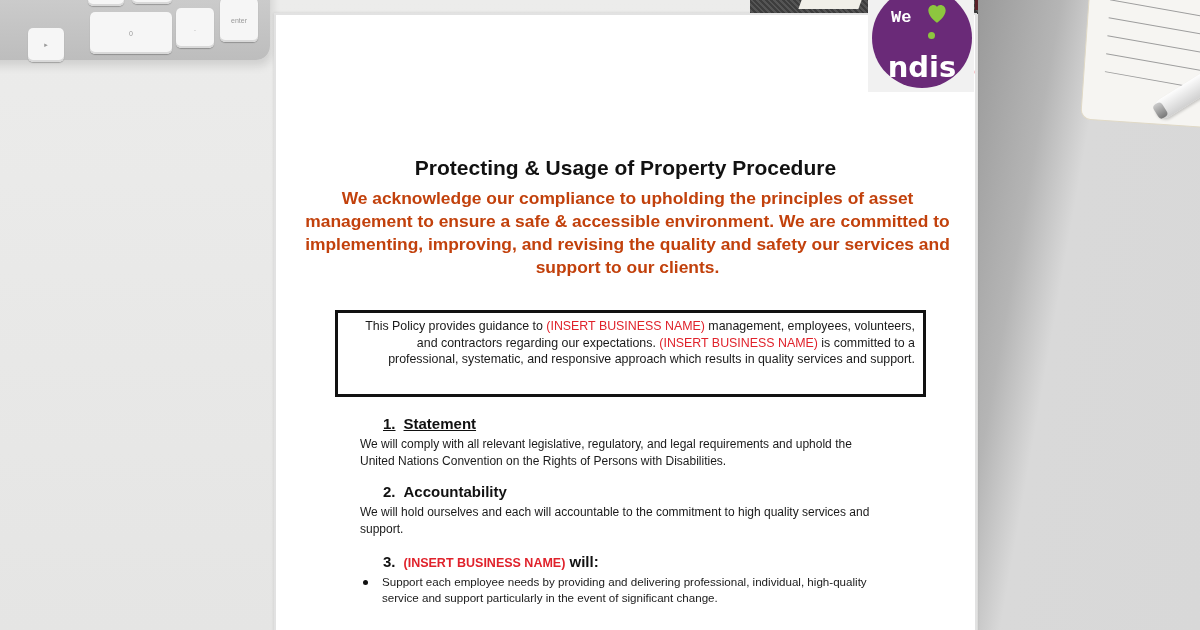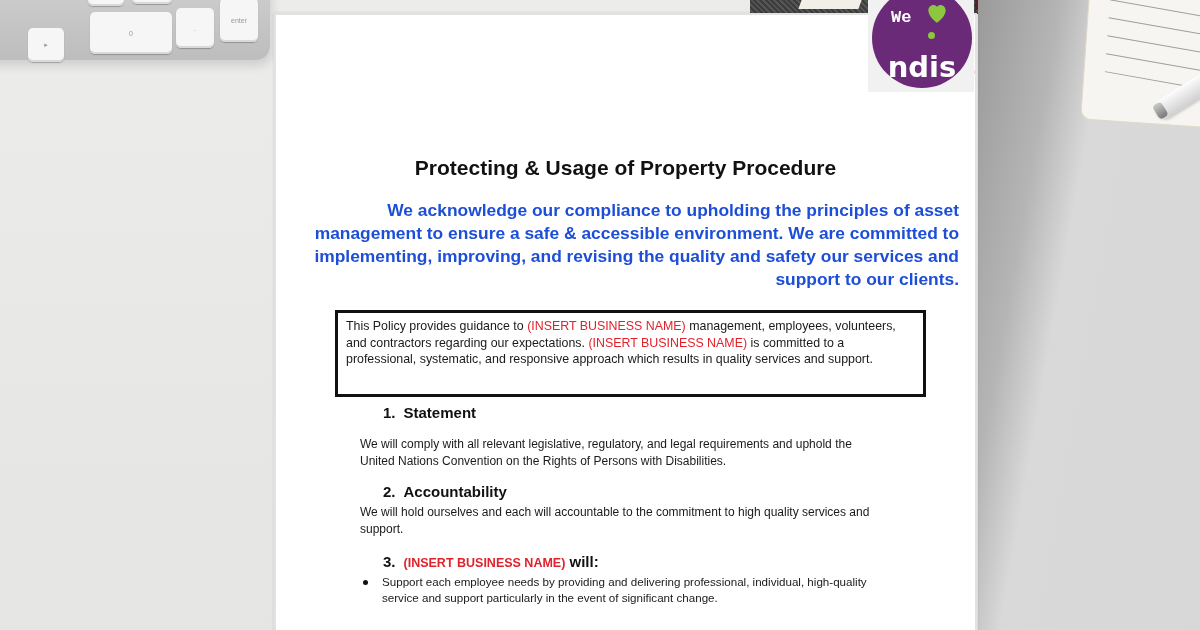--- a/index.html
+++ b/index.html
@@ -78,27 +78,27 @@
     }
     .insert-logo {
       position: absolute; top: 49px; left: 0; width: 100%; text-align: right;
       color: #e0222b; font-size: 14px; font-weight: bold;
     }
     .doc-title {
       position: absolute; top: 141px; left: 0; width: 100%; text-align: center;
       font-size: 21px; font-weight: bold; color: #111;
     }
     .doc-intro {
-      position: absolute; top: 184px; left: 20px; width: 663px; text-align: right;
-      font-size: 17.4px; font-weight: bold; line-height: 23px; color: #1d4ed8;
+      position: absolute; top: 172px; left: 20px; width: 663px; text-align: center;
+      font-size: 17.4px; font-weight: bold; line-height: 23px; color: #c2410c;
     }
     .policy-box {
       position: absolute; top: 295px; left: 59px; width: 591px; height: 87px;
       border: 3px solid #111;
-      text-align: left; font-size: 12.4px; line-height: 16.5px;
+      text-align: right; font-size: 12.4px; line-height: 16.5px;
       padding: 5px 8px 0; color: #1a1a1a;
     }
     .red { color: #e0222b; }
     .section-head {
       position: absolute; left: 107px; font-size: 15px; font-weight: bold; color: #111;
     }
     .section-head .num { margin-right: 8px; }
     .section-body {
       position: absolute; left: 84px; width: 520px;
       font-size: 12px; line-height: 16.5px; color: #1a1a1a;
@@ -175,21 +175,21 @@
 <div class="page">
   <div class="page-inner">
     <div class="insert-logo">INSERT LOGO</div>
     <div class="doc-title">Protecting &amp; Usage of Property Procedure</div>
     <div class="doc-intro">We acknowledge our compliance to upholding the principles of asset management to ensure a safe &amp; accessible environment. We are committed to implementing, improving, and revising the quality and safety our services and support to our clients.</div>
 
     <div class="policy-box">
       <span>This Policy provides guidance to </span><span class="red">(INSERT BUSINESS NAME)</span><span> management, employees, volunteers, and contractors regarding our expectations. </span><span class="red">(INSERT BUSINESS NAME)</span><span> is committed to a professional, systematic, and responsive approach which results in quality services and support.</span>
     </div>
 
-    <div class="section-head" style="top:389px;">
+    <div class="section-head" style="top:400px;text-decoration:underline;">
       <span class="num">1.</span><span>Statement</span>
     </div>
     <div class="section-body" style="top:421px;">We will comply with all relevant legislative, regulatory, and legal requirements and uphold the United Nations Convention on the Rights of Persons with Disabilities.</div>
 
     <div class="section-head" style="top:468px;">
       <span class="num">2.</span><span>Accountability</span>
     </div>
     <div class="section-body" style="top:489px;">We will hold ourselves and each will accountable to the commitment to high quality services and support.</div>
 
     <div class="section-head" style="top:538px;text-align:center;">

